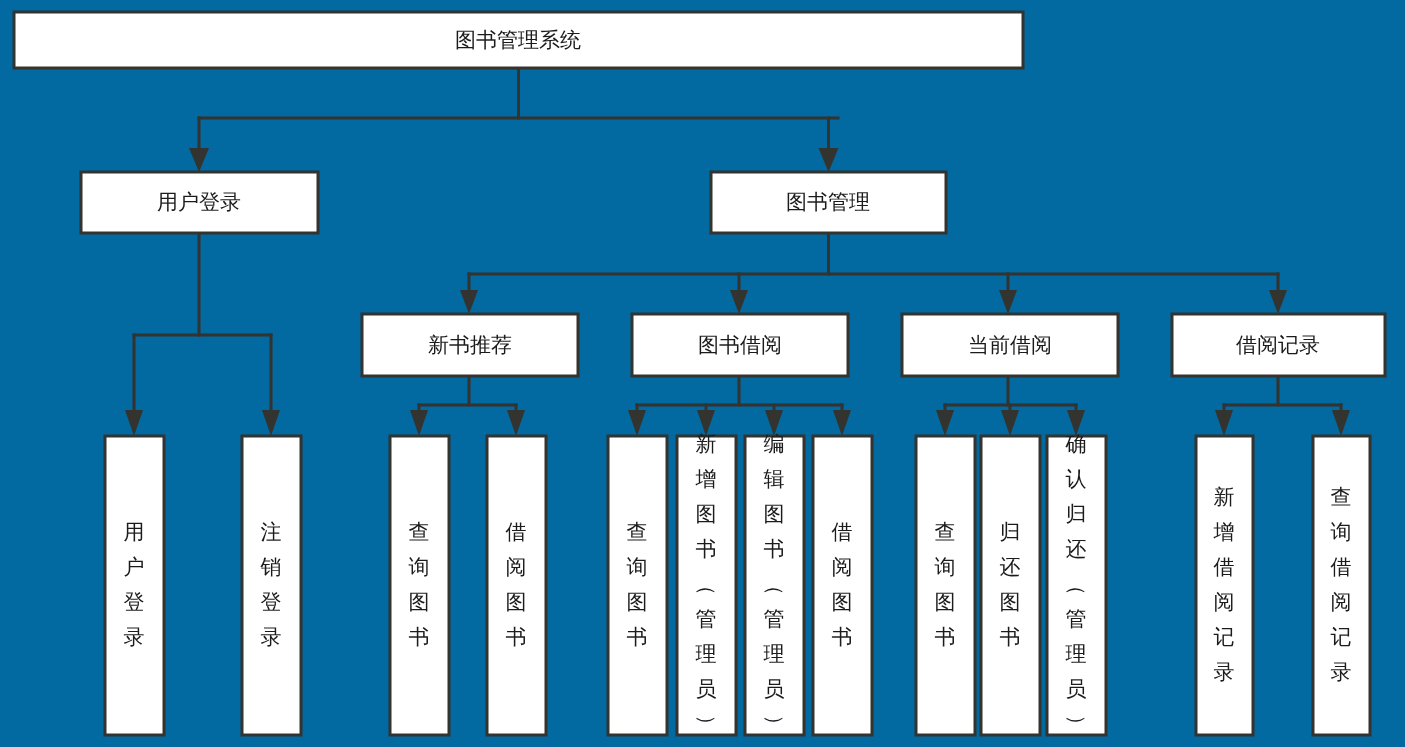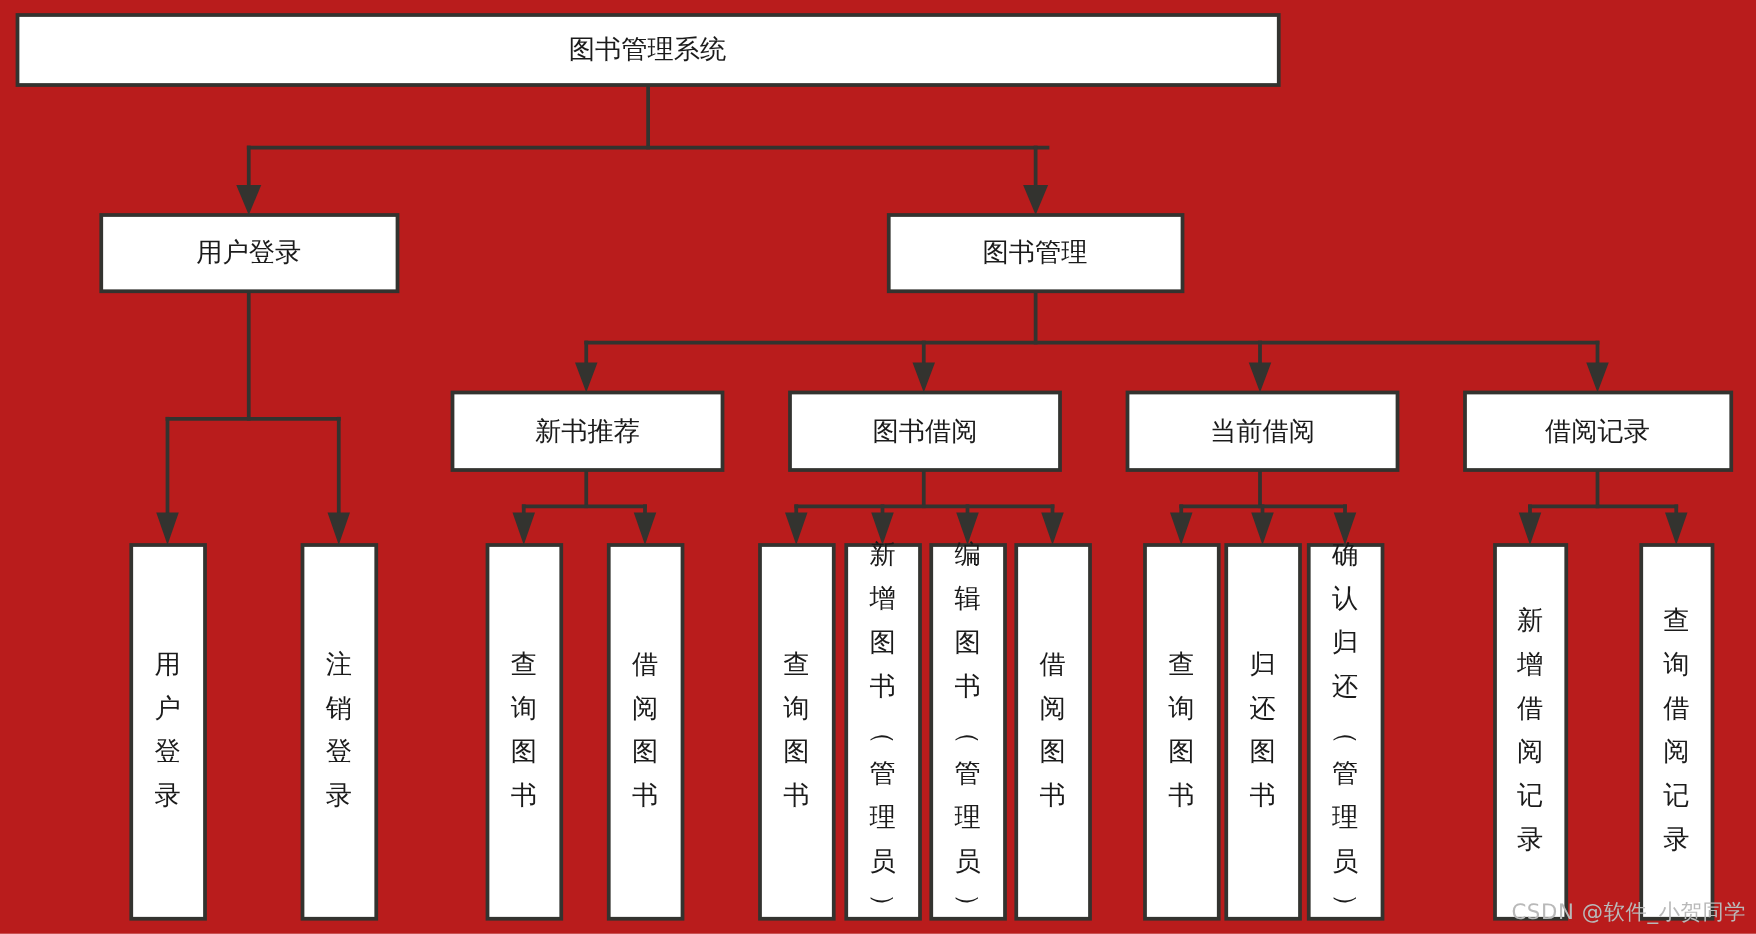--- a/index.html
+++ b/index.html
@@ -10,21 +10,21 @@
   body {
     width: 1405px;
     height: 747px;
     font-family: "DejaVu Sans", "Liberation Sans", sans-serif;
     overflow: hidden;
   }
   #diagram-root {
     position: relative;
     width: 1405px;
     height: 747px;
-    background: #b91c1c;
+    background: #0369a1;
   }
   svg#flow {
     position: absolute;
     left: 0;
     top: 0;
     width: 1405px;
     height: 747px;
     display: block;
   }
   .node-rect {
@@ -316,15 +316,14 @@
     <text x="1341" y="497.5" class="node-label-vertical" dominant-baseline="middle" text-anchor="middle">查</text>
         <text x="1341" y="532.5" class="node-label-vertical" dominant-baseline="middle" text-anchor="middle">询</text>
         <text x="1341" y="567.5" class="node-label-vertical" dominant-baseline="middle" text-anchor="middle">借</text>
         <text x="1341" y="602.5" class="node-label-vertical" dominant-baseline="middle" text-anchor="middle">阅</text>
         <text x="1341" y="637.5" class="node-label-vertical" dominant-baseline="middle" text-anchor="middle">记</text>
         <text x="1341" y="672.5" class="node-label-vertical" dominant-baseline="middle" text-anchor="middle">录</text>
       </g>
 
   </svg>
 
-  <div class="watermark">CSDN @软件_小贺同学</div>
 
 </div>
 
 </body></html>

